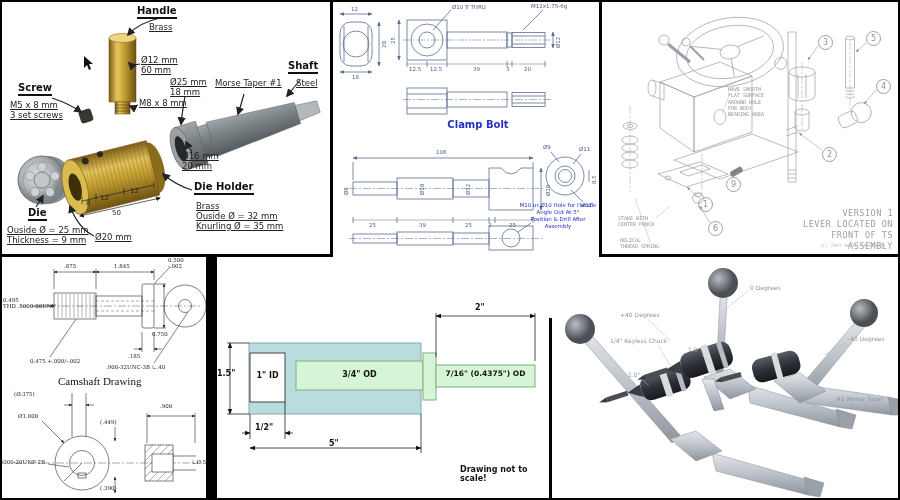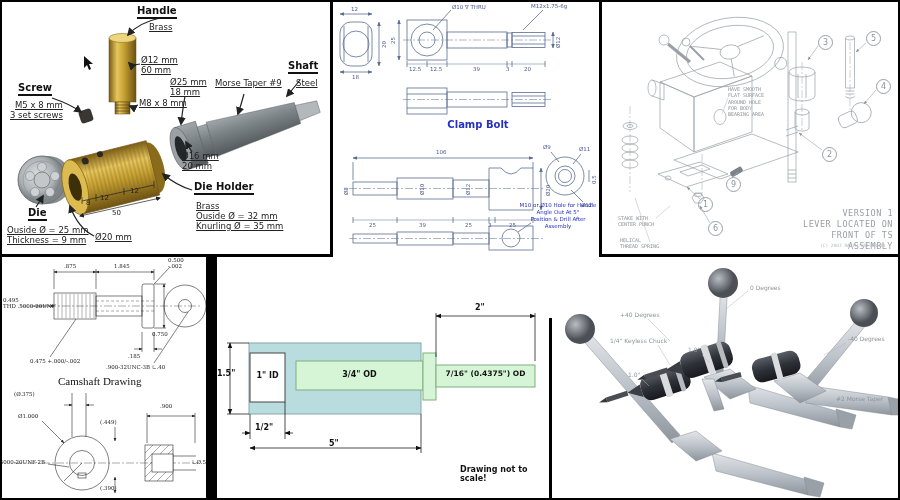--- a/index.html
+++ b/index.html
@@ -140,25 +140,25 @@
         <path d="M92,234 Q76,226 68,204" marker-end="url(#p1arr)"></path>
       </g>
     </svg>
 
     <div class="lbl p1t" style="left:135px;top:3px;">Handle</div>
     <div class="lbl p1s" style="left:147px;top:21px;">Brass</div>
     <div class="lbl p1s" style="left:139px;top:54px;">Ø12 mm
 60 mm</div>
     <div class="lbl p1s" style="left:137px;top:97px;">M8 x 8 mm</div>
     <div class="lbl p1t" style="left:16px;top:80px;">Screw</div>
-    <div class="lbl p1s" style="left:8px;top:99px;text-align:right;">M5 x 8 mm
+    <div class="lbl p1s" style="left:8px;top:99px;">M5 x 8 mm
 3 set screws</div>
     <div class="lbl p1s" style="left:168px;top:76px;">Ø25 mm
 18 mm</div>
-    <div class="lbl p1s" style="left:213px;top:77px;">Morse Taper #9</div>
+    <div class="lbl p1s" style="left:213px;top:77px;">Morse Taper #1</div>
     <div class="lbl p1t" style="left:286px;top:58px;">Shaft</div>
     <div class="lbl p1s" style="left:294px;top:77px;">Steel</div>
     <div class="lbl p1s" style="left:180px;top:150px;">Ø16 mm
 20 mm</div>
     <div class="lbl p1t" style="left:192px;top:179px;">Die Holder</div>
     <div class="lbl p1s" style="left:194px;top:200px;">Brass
 Ouside Ø = 32 mm
 Knurling Ø = 35 mm</div>
     <div class="lbl p1t" style="left:26px;top:205px;">Die</div>
     <div class="lbl p1s" style="left:5px;top:224px;">Ouside Ø = 25 mm

